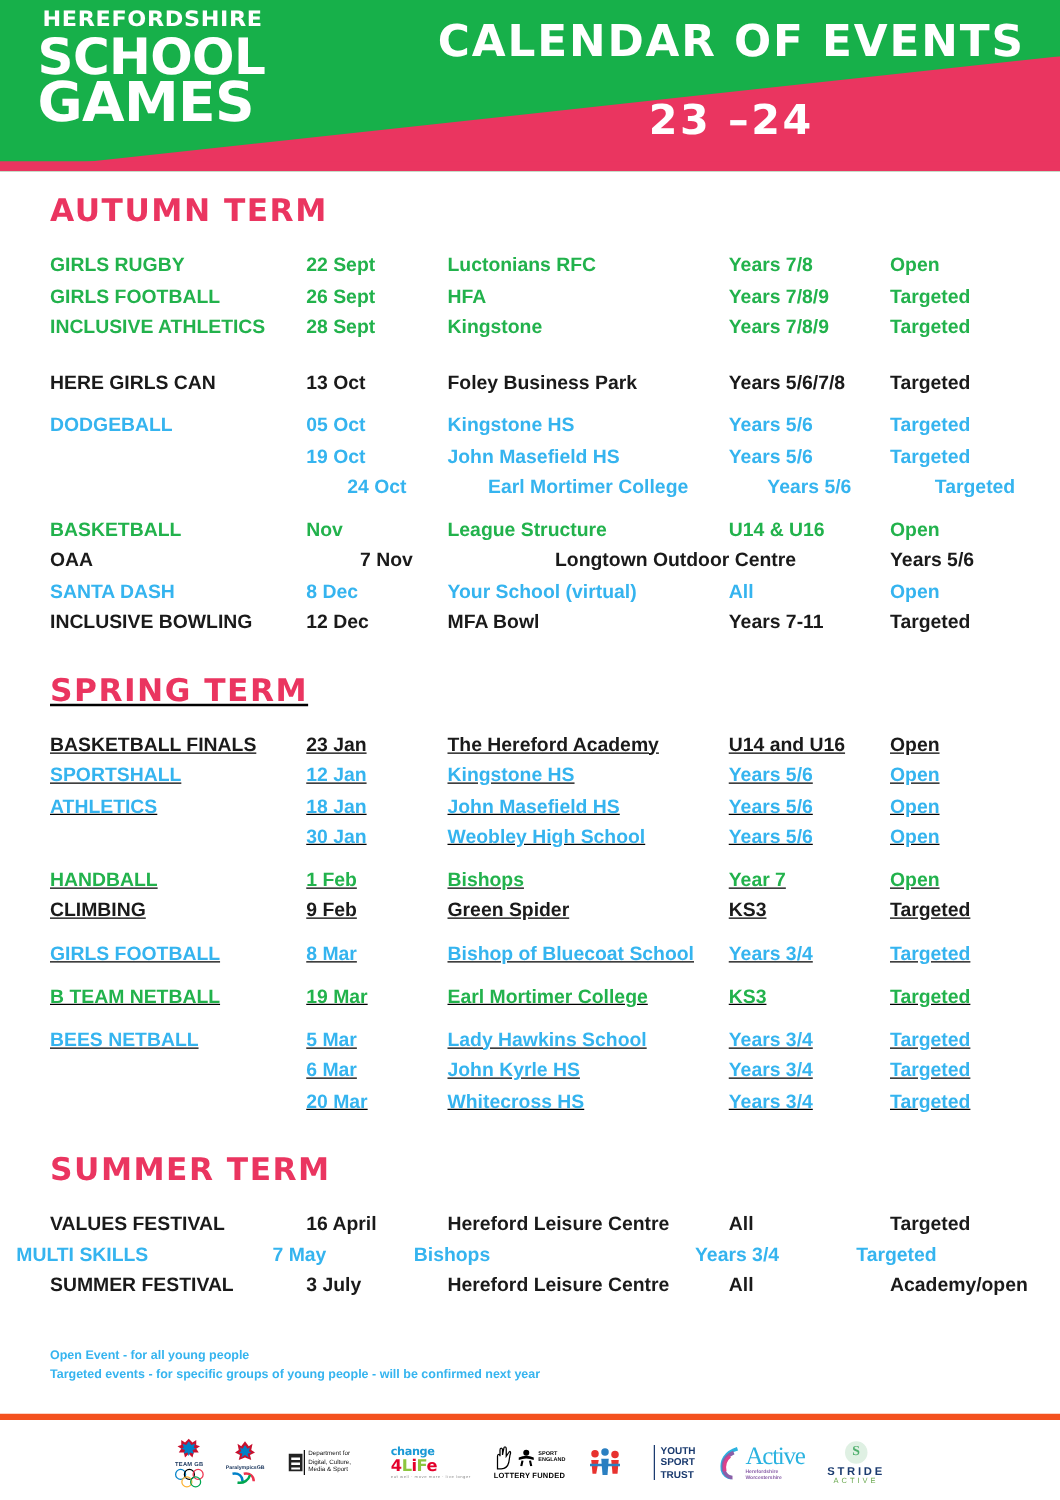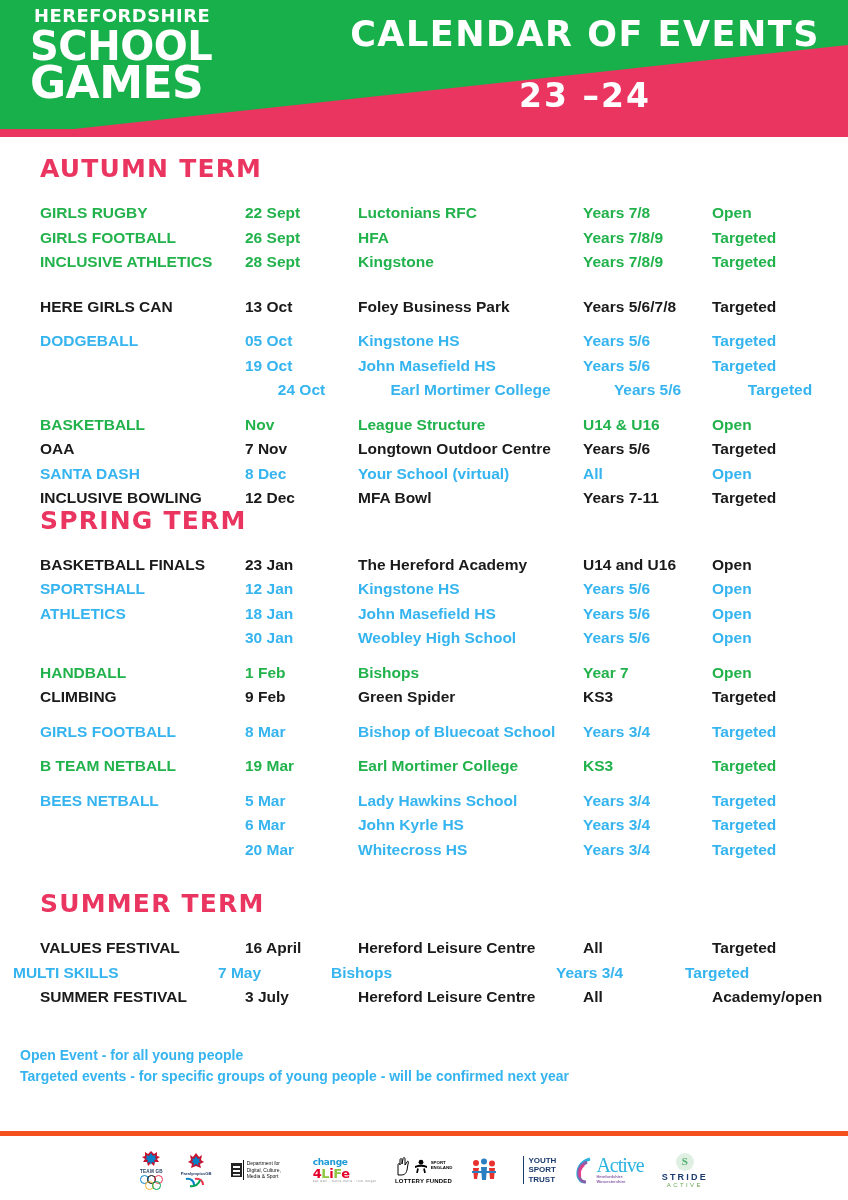--- a/index.html
+++ b/index.html
@@ -88,23 +88,23 @@
   .c1{width:205px;flex:0 0 205px;}
   .c2{width:113px;flex:0 0 113px;}
   .c3{width:225px;flex:0 0 225px;}
   .c4{width:129px;flex:0 0 129px;}
   .c5{flex:1 1 auto;}
   .g{color:#22b24c;}
   .b{color:#35b4ef;}
   .k{color:#1a1a1a;}
 
   .notes{
-    padding-left:20px;
+    padding-left:40px;
     color:#35b4ef;
-    font-size:14px;
+    font-size:10px;
     font-weight:bold;
     line-height:1.55;
   }
 
   .divider{
     width:848px;height:5px;background:#f4511e;
   }
 
   
   #footer{
@@ -212,21 +212,21 @@
             <div class="c4">Years 5/6</div>
             <div class="c5">Targeted</div>
           </div>
           <div class="row g" style="margin-top: 19px;">
             <div class="c1">BASKETBALL</div>
             <div class="c2">Nov</div>
             <div class="c3">League Structure</div>
             <div class="c4">U14 &amp; U16</div>
             <div class="c5">Open</div>
           </div>
-          <div class="row k" style="margin-top: 9px;">
+          <div class="row k" style="margin-top: 9px; gap: 43px;">
             <div class="c1">OAA</div>
             <div class="c2">7 Nov</div>
             <div class="c3">Longtown Outdoor Centre</div>
             <div class="c4">Years 5/6</div>
             <div class="c5">Targeted</div>
           </div>
           <div class="row b" style="margin-top: 9px;">
             <div class="c1">SANTA DASH</div>
             <div class="c2">8 Dec</div>
             <div class="c3">Your School (virtual)</div>
@@ -235,21 +235,21 @@
           </div>
           <div class="row k" style="margin-top: 9px;">
             <div class="c1">INCLUSIVE BOWLING</div>
             <div class="c2">12 Dec</div>
             <div class="c3">MFA Bowl</div>
             <div class="c4">Years 7-11</div>
             <div class="c5">Targeted</div>
           </div>
         </div>
       </div>
-      <div style="">
+      <div style="margin-top: 32px; text-decoration: underline;">
         <div class="term-heading">SPRING TERM</div>
         <div class="rows" style="margin-top: 22px;">
           <div class="row k" style="margin-top: 0px;">
             <div class="c1">BASKETBALL FINALS</div>
             <div class="c2">23 Jan</div>
             <div class="c3">The Hereford Academy</div>
             <div class="c4">U14 and U16</div>
             <div class="c5">Open</div>
           </div>
           <div class="row b" style="margin-top: 9px;">

